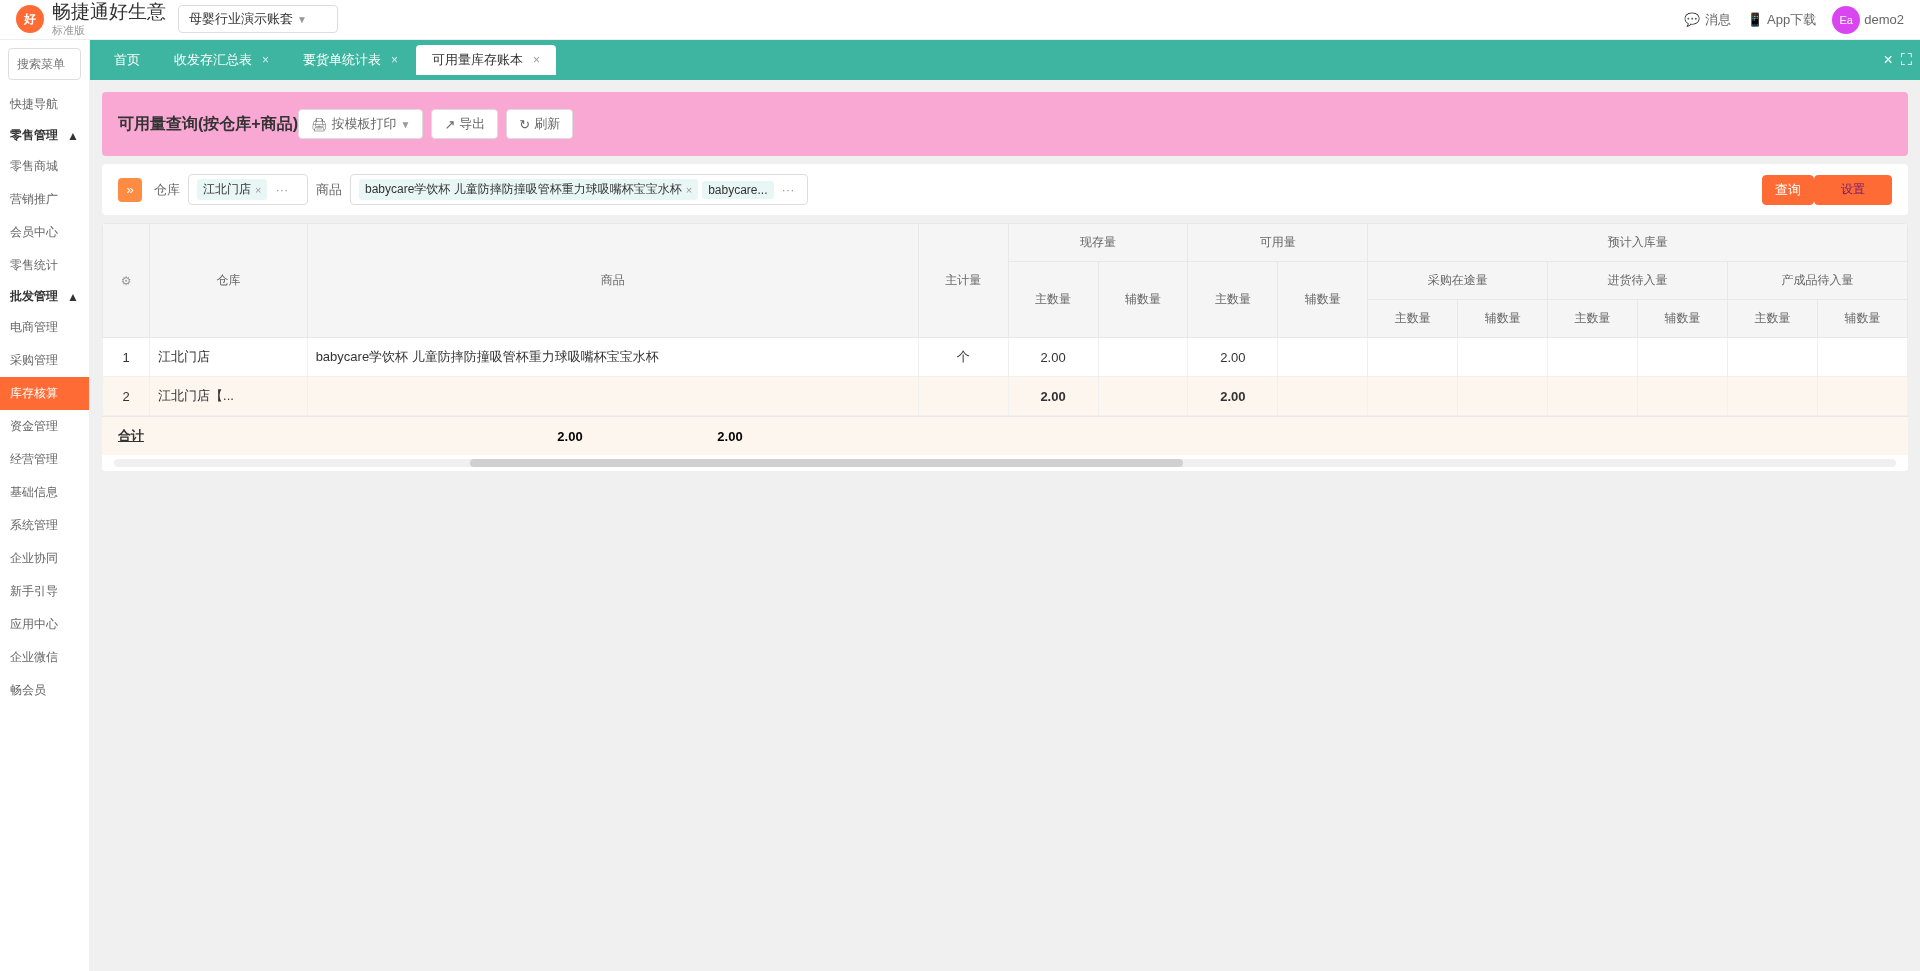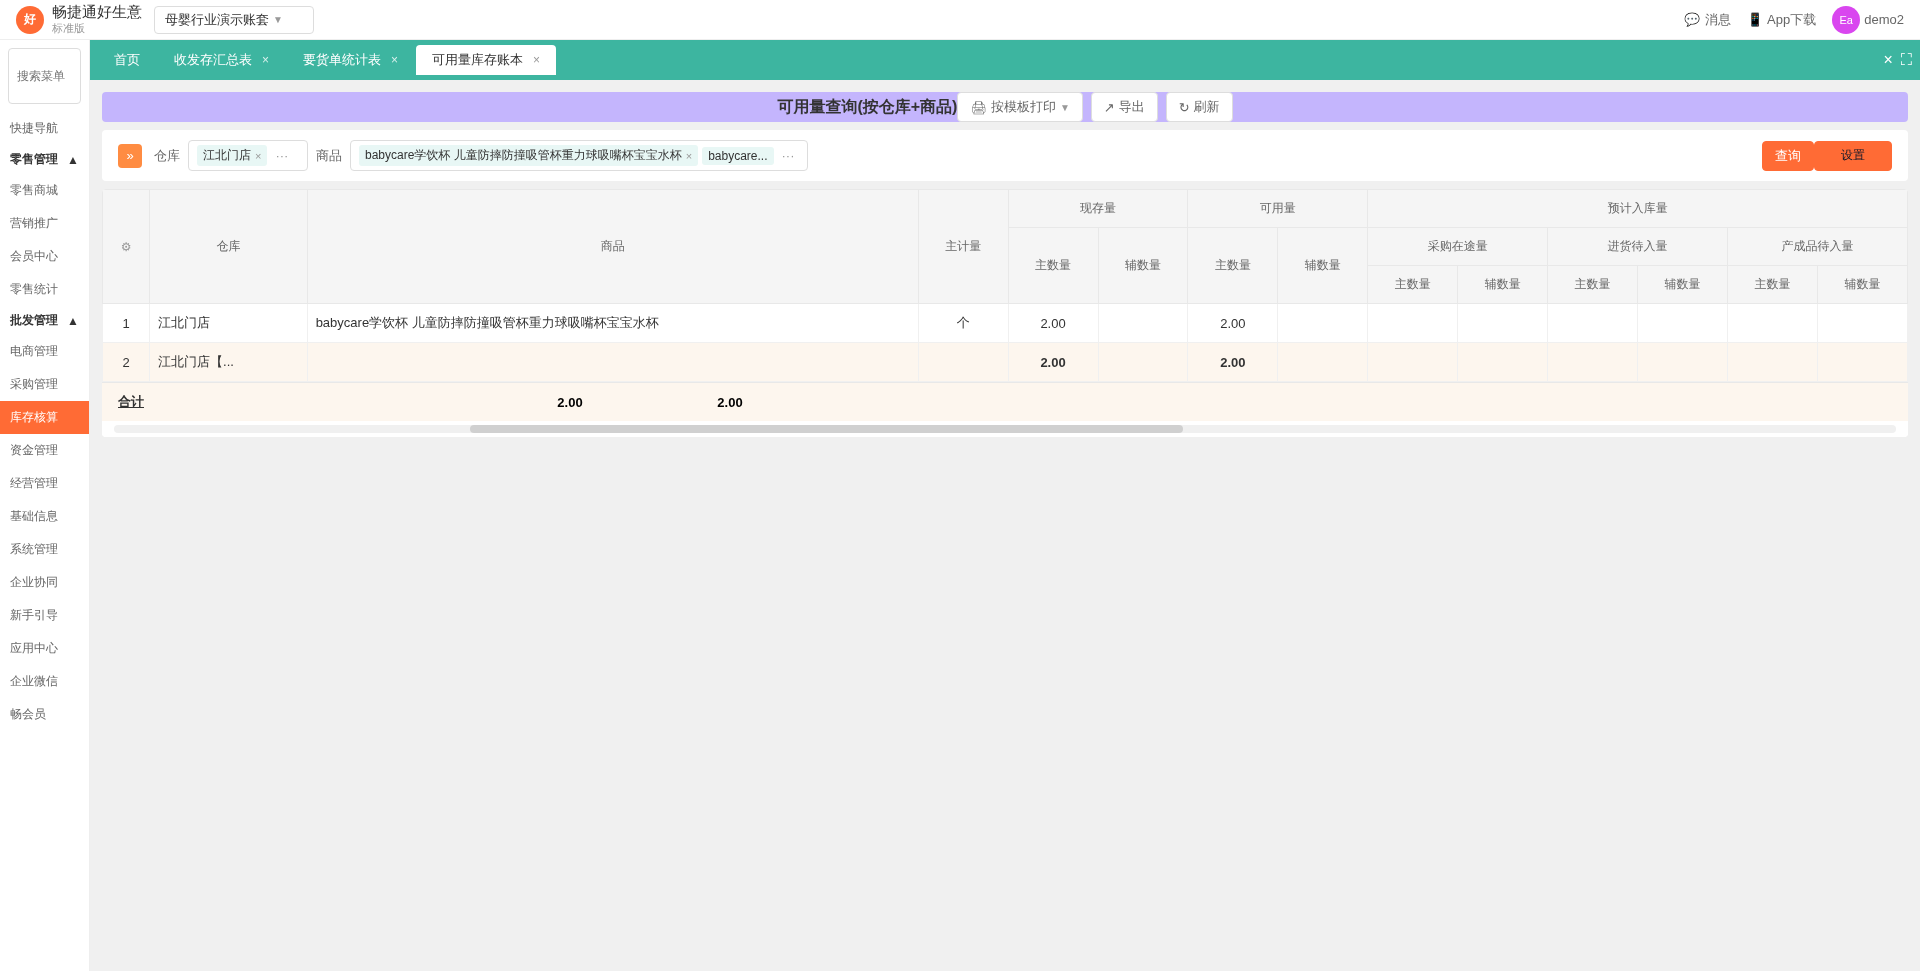--- a/index.html
+++ b/index.html
@@ -12,60 +12,60 @@
       display: flex;
       align-items: center;
       justify-content: space-between;
       padding: 0 16px;
       border-bottom: 1px solid #eee;
       flex-shrink: 0;
     }
     .top-bar-left { display: flex; align-items: center; gap: 12px; }
     .logo-area { display: flex; align-items: center; gap: 8px; }
     .logo-icon { width: 28px; height: 28px; background: #ff6b35; border-radius: 50%; display: flex; align-items: center; justify-content: center; color: white; font-size: 12px; font-weight: bold; }
-    .logo-text { font-size: 15px; color: #333; line-height: 1.2; text-align: center; }
+    .logo-text { font-size: 19px; color: #333; line-height: 1.2; text-align: center; }
     .logo-subtext { font-size: 11px; color: #999; }
     .store-selector { display: flex; align-items: center; gap: 4px; padding: 4px 10px; border: 1px solid #ddd; border-radius: 4px; cursor: pointer; background: #fff; min-width: 160px; font-size: 13px; color: #333; }
     .top-bar-right { display: flex; align-items: center; gap: 16px; color: #666; font-size: 13px; }
     .top-bar-right-item { display: flex; align-items: center; gap: 4px; cursor: pointer; }
     .avatar { width: 28px; height: 28px; border-radius: 50%; background: #d946ef; display: flex; align-items: center; justify-content: center; color: white; font-size: 11px; }
 
     
     .main-layout { display: flex; flex: 1; overflow: hidden; }
 
     
     .sidebar { width: 90px; background: #fff; border-right: 1px solid #eee; display: flex; flex-direction: column; flex-shrink: 0; overflow-y: auto; }
     .sidebar-search { padding: 8px 8px; }
-    .sidebar-search input { width: 100%; padding: 20px 8px; border: 1px solid #ddd; border-radius: 4px; font-size: 12px; outline: none; }
+    .sidebar-search input { width: 100%; padding: 8px 8px; border: 1px solid #ddd; border-radius: 4px; font-size: 12px; outline: none; }
     .sidebar-nav-item { padding: 8px 10px; font-size: 12px; color: #666; cursor: pointer; display: flex; align-items: center; justify-content: space-between; }
     .sidebar-section { padding: 6px 10px; display: flex; align-items: center; justify-content: space-between; font-size: 12px; color: #333; font-weight: bold; cursor: pointer; }
 
     
     .content-area { flex: 1; display: flex; flex-direction: column; overflow: hidden; }
 
     
     .tab-bar { height: 40px; background: #3db5a0; display: flex; align-items: center; padding: 0 8px; gap: 2px; flex-shrink: 0; }
     .tab { display: flex; align-items: center; gap: 6px; padding: 6px 16px; border-radius: 4px 4px 0 0; font-size: 13px; cursor: pointer; color: white; background: transparent; }
     .tab.active { background: white; color: #333; }
     .tab-close { color: #999; font-size: 12px; cursor: pointer; margin-left: 4px; }
     .tab.active .tab-close { color: #999; }
     .tab:not(.active) .tab-close { color: rgba(255,255,255,0.8); }
     .tab-bar-actions { margin-left: auto; display: flex; gap: 8px; }
     .tab-bar-btn { color: white; cursor: pointer; font-size: 16px; }
 
     
     .page-content { flex: 1; overflow-y: auto; background: #f0f0f0; padding: 12px; }
 
     
-    .page-header { background: #c4b5fd; padding: 0 16px; margin-bottom: 8px; display: flex; align-items: center; justify-content: center; border-radius: 4px; }
+    .page-header { background: #f9a8d4; padding: 17px 16px; margin-bottom: 8px; display: flex; align-items: center; justify-content: flex-start; border-radius: 4px; }
     .page-title { font-size: 16px; color: #333; font-weight: bold; }
     .page-actions { display: flex; align-items: center; gap: 8px; }
     .btn-action { display: flex; align-items: center; gap: 4px; padding: 5px 12px; border-radius: 4px; cursor: pointer; font-size: 13px; border: 1px solid #ddd; background: white; color: #666; }
     .btn-primary { background: #ff6b35; color: white; border-color: #ff6b35; }
-    .btn-settings { background: #ff6b35; color: #0f172a; border-color: #ff6b35; font-size: 12px; padding: 4px 26px; }
+    .btn-settings { background: #ff6b35; color: #701a75; border-color: #ff6b35; font-size: 12px; padding: 4px 26px; }
 
     
     .filter-area { background: white; padding: 10px 16px; margin-bottom: 8px; border-radius: 4px; display: flex; align-items: center; gap: 12px; }
     .filter-toggle { width: 24px; height: 24px; background: #ff8c42; border-radius: 4px; display: flex; align-items: center; justify-content: center; color: white; cursor: pointer; flex-shrink: 0; }
     .filter-group { display: flex; align-items: center; gap: 8px; flex: 1; }
     .filter-label { color: #666; font-size: 13px; white-space: nowrap; }
     .filter-input { display: flex; align-items: center; gap: 4px; border: 1px solid #ddd; border-radius: 4px; padding: 4px 8px; background: white; min-width: 120px; font-size: 13px; }
     .filter-tag { display: flex; align-items: center; gap: 4px; background: #e8f7f5; padding: 2px 6px; border-radius: 3px; font-size: 12px; color: #333; }
     .filter-tag-close { color: #999; cursor: pointer; font-size: 11px; }
     .filter-dots { color: #999; cursor: pointer; padding: 0 4px; }

